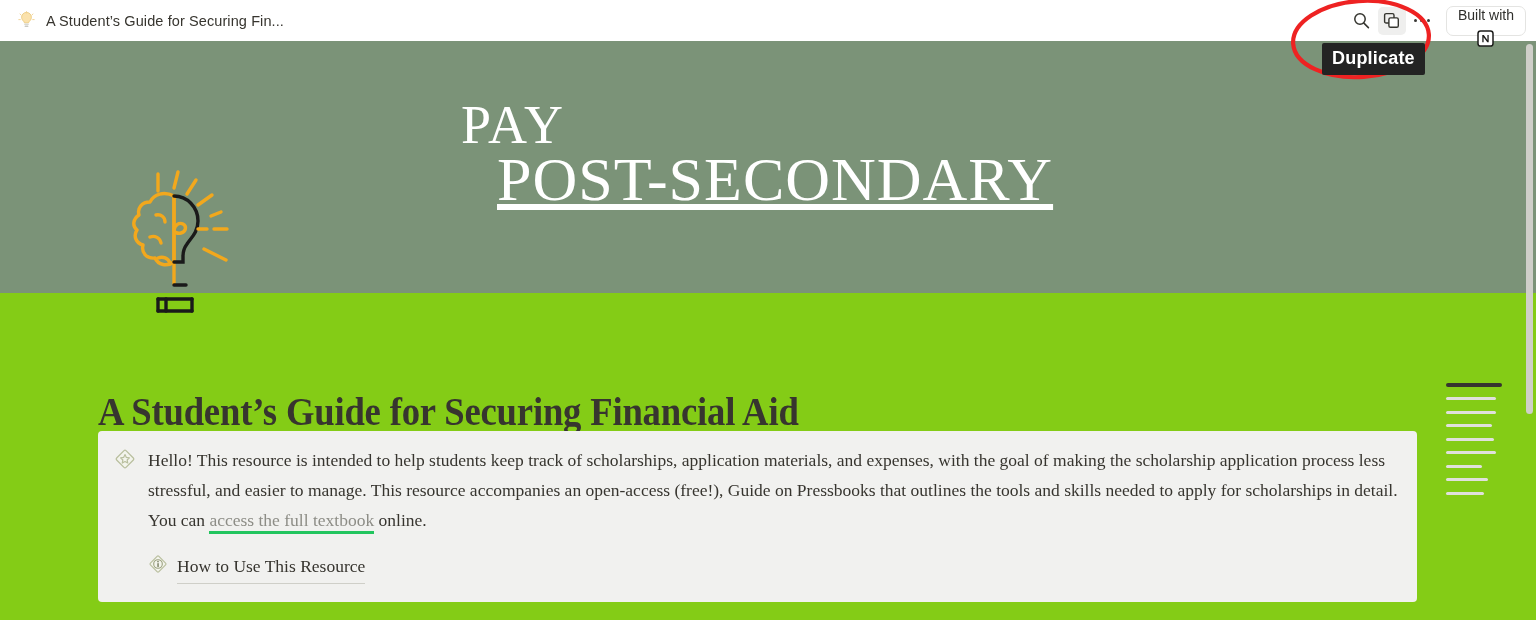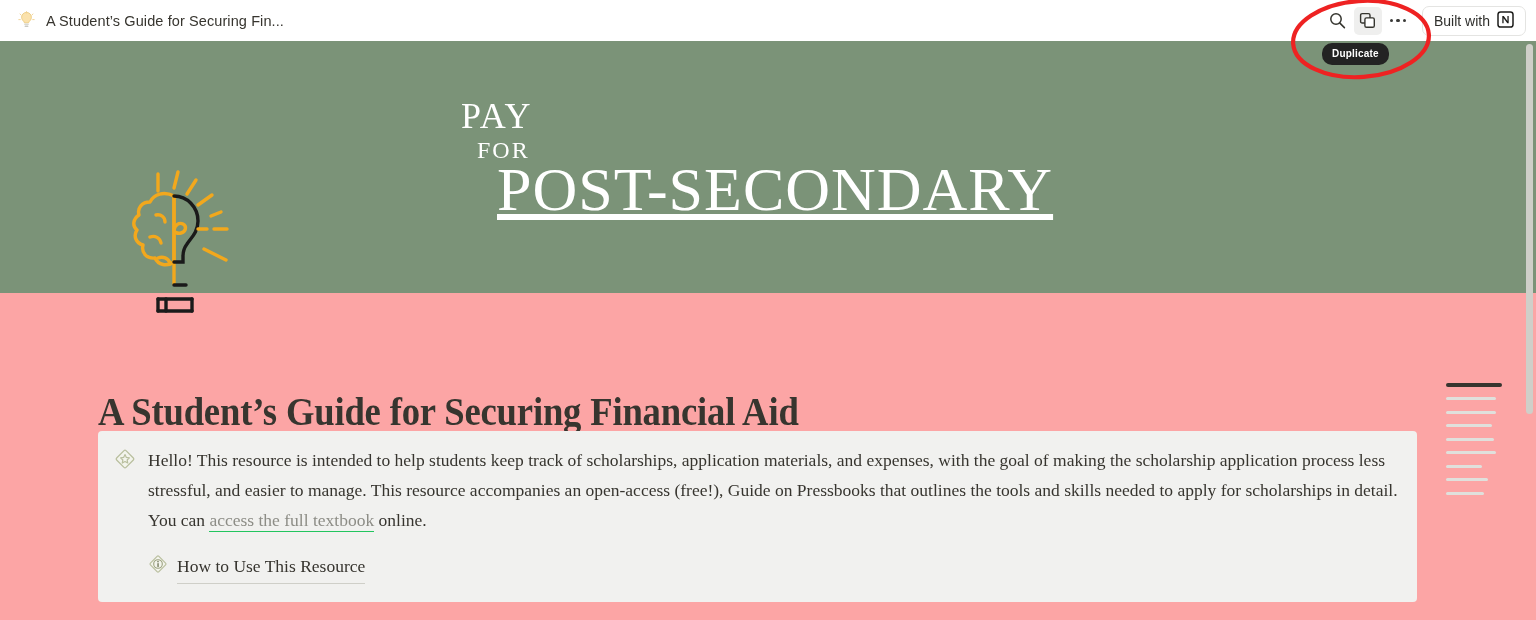--- a/index.html
+++ b/index.html
@@ -3,21 +3,21 @@
 <meta charset="utf-8">
 <style>
   * { box-sizing: border-box; }
   html, body {
     margin: 0; padding: 0;
     width: 1536px; height: 620px;
     background: #ffffff;
     font-family: "Liberation Sans", sans-serif;
     overflow: hidden;
   }
-  #page { position: relative; width: 1536px; height: 620px; background: #fca5a5; overflow: hidden; }
+  #page { position: relative; width: 1536px; height: 620px; background: #84cc16; overflow: hidden; }
 
   
   .topbar {
     position: absolute; top: 0; left: 0; width: 1536px; height: 41px;
     background: #ffffff; display: flex; align-items: center; z-index: 40;
   }
   .tb-left { display: flex; align-items: center; gap: 10px; padding-left: 16px; }
   .tb-fav {
     width: 20px; height: 20px; flex: 0 0 20px;
     display: flex; align-items: center; justify-content: center;
@@ -34,45 +34,45 @@
     display: flex; align-items: center; justify-content: center;
     background: transparent; border: none; cursor: pointer; padding: 0;
   }
   .iconbtn.active { background: #efefee; }
   .dots { display: flex; gap: 3px; align-items: center; }
   .dots i { width: 3.6px; height: 3.6px; border-radius: 50%; background: #3a3a37; display: block; }
   .builtwith {
     display: flex; align-items: center; gap: 7px;
     height: 30px; padding: 0 11px; margin-left: 8px;
     border: 1px solid #e4e4e2; border-radius: 7px; background: #fff;
-    font-size: 14px; color: #2f2f2c; white-space: nowrap; cursor: pointer;
+    font-size: 14px; color: #2f2f2c; white-space: nowrap; cursor: pointer; flex-direction: column;
   }
 
   
   .tooltip {
     position: absolute; left: 1322px; top: 43px;
-    background: #232323; color: #fff; border-radius: 10px;
-    padding: 5px 10px 6px; font-size: 10px; font-weight: 600;
+    background: #232323; color: #fff; border-radius: 2px;
+    padding: 5px 10px 6px; font-size: 18px; font-weight: 600;
     letter-spacing: .2px; z-index: 60; white-space: nowrap;
   }
 
   
   .annot { position: absolute; left: 1282px; top: -16px; z-index: 55; pointer-events: none; }
 
   
   .banner {
     position: absolute; left: 0; top: 41px; width: 1536px; height: 252px;
     background: #7b9378; overflow: visible;
   }
   .hero-wrap {
     position: absolute; left: 455px; top: 57px; color: #fff;
     font-family: "Liberation Serif", serif; line-height: 1;
   }
   .hero-pay {
-    font-size: 36px; letter-spacing: 2px; font-weight: 400;
+    font-size: 54px; letter-spacing: 2px; font-weight: 400;
     display: block; margin-left: 6px;
   }
   .hero-for {
     font-size: 24px; letter-spacing: 2px; display: block;
     margin-left: 22px; margin-top: 4px;
   }
   .hero-post {
     font-size: 62px; letter-spacing: 1px; display: block;
     margin-left: 42px; margin-top: -4px; white-space: nowrap; text-decoration: underline;
   }
@@ -96,21 +96,21 @@
   }
   .callout-icon { flex: 0 0 22px; padding-top: 3px; }
   .callout-body {
     font-family: "Liberation Serif", serif;
     font-size: 17.5px; line-height: 1.72; color: #37352f;
   }
   .callout-body p { margin: 0; }
   .callout-body p.gap { margin-top: 21px; }
   .lnk {
     color: #8d8d86; text-decoration: none;
-    border-bottom: 1px solid #22c55e; padding-bottom: 1px; cursor: pointer;
+    border-bottom: 3px solid #22c55e; padding-bottom: 1px; cursor: pointer;
   }
   .sublink-row { display: flex; align-items: center; gap: 9px; margin-top: 16px; }
   .sublink-text {
     font-family: "Liberation Serif", serif; font-size: 17.5px; color: #37352f;
     border-bottom: 1px solid #cfcfc8; padding-bottom: 2px; cursor: pointer;
   }
 
   
   .toc { position: absolute; right: 34px; top: 383px; display: flex; flex-direction: column; gap: 10.5px; z-index: 30; }
   .toc span { display: block; height: 3px; border-radius: 2px; background: #e0e0dc; }
@@ -183,21 +183,20 @@
     <svg width="160" height="110" viewBox="0 0 160 110">
       <ellipse cx="79" cy="55" rx="68" ry="38" fill="none" stroke="#ee2222" stroke-width="4.2" transform="rotate(-4 79 55)"></ellipse>
     </svg>
   </div>
 
   <div class="tooltip">Duplicate</div>
 
   <div class="banner">
     <div class="hero-wrap">
       <span class="hero-pay">PAY</span>
-      <span class="hero-for">FOR</span>
       <span class="hero-post">POST-SECONDARY</span>
     </div>
   </div>
 
   <div class="logo">
     <svg width="132" height="168" viewBox="0 0 132 168">
       <g fill="none" stroke="#f2a81d" stroke-width="3.4" stroke-linecap="round" stroke-linejoin="round">
         <path d="M66 32c-10-5-20-2-24 6-8 0-13 6-11 13-6 4-7 11-2 15-4 6-1 13 6 15-2 8 4 14 12 13 3 7 12 9 19 4z"></path>
         <path d="M48 51c5-1 9 2 9 7M42 73c5-2 10 1 11 6M50 94c5-2 10 0 12 5"></path>
         <path d="M66 32v88"></path>

